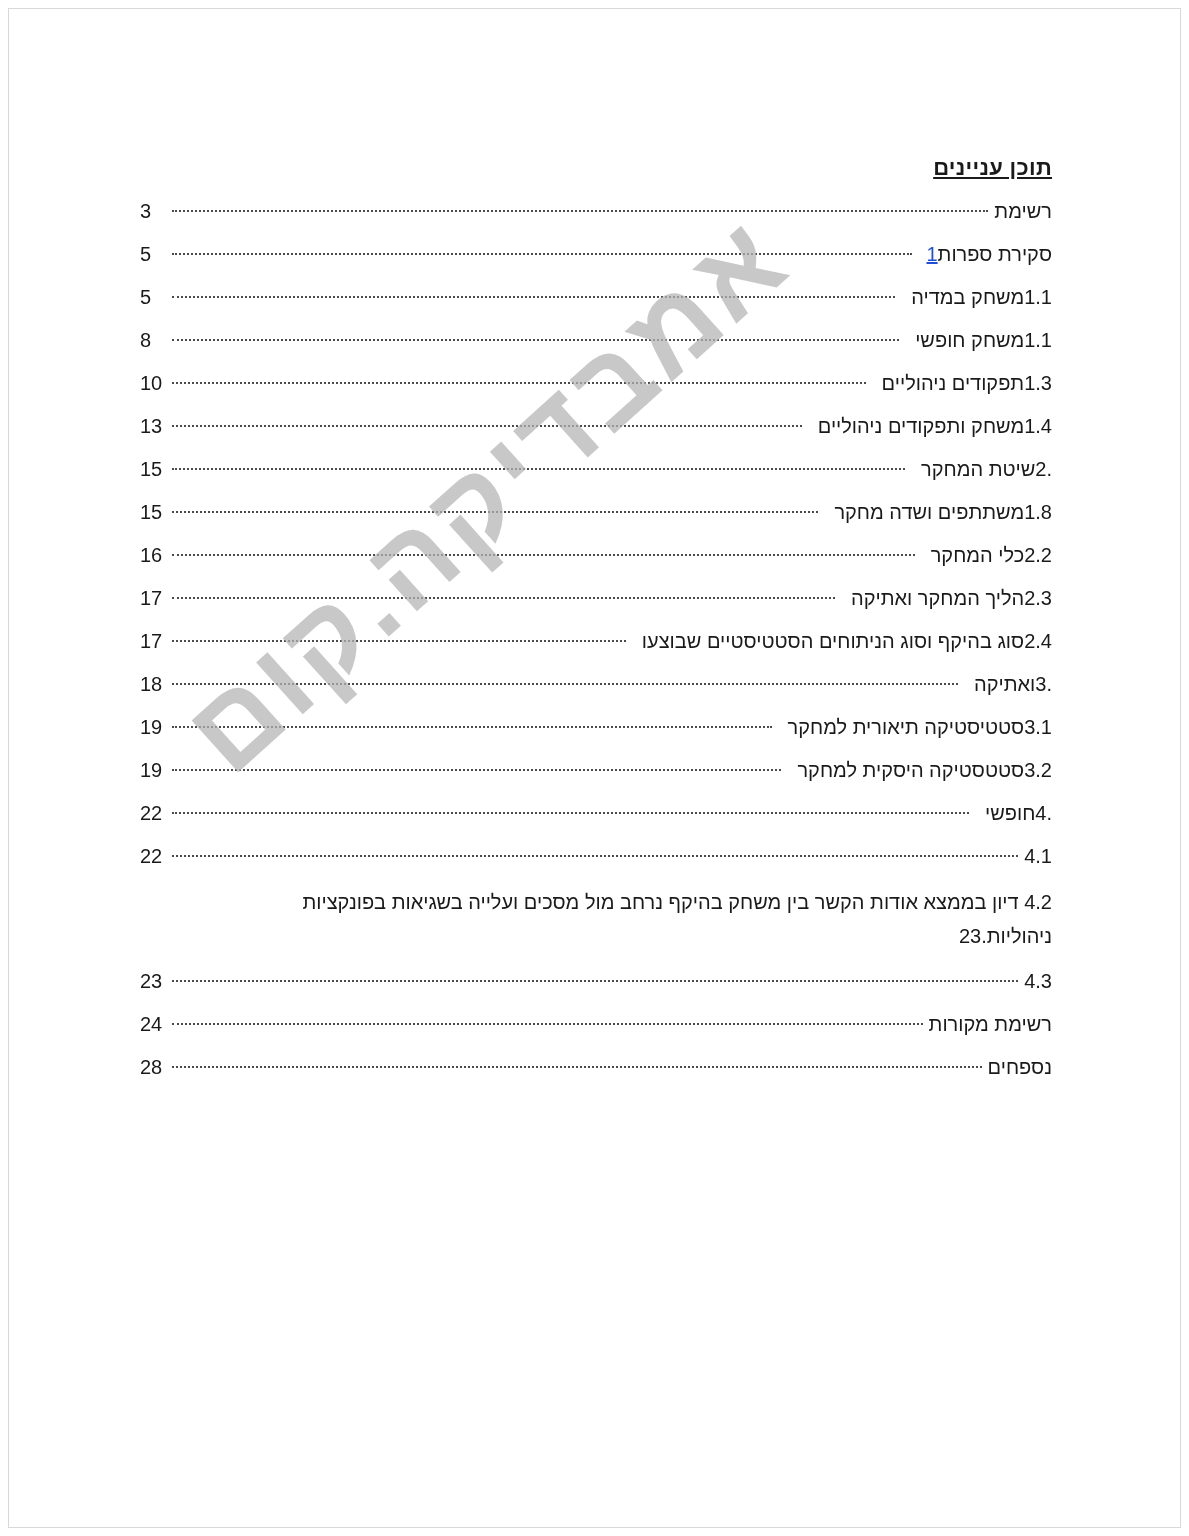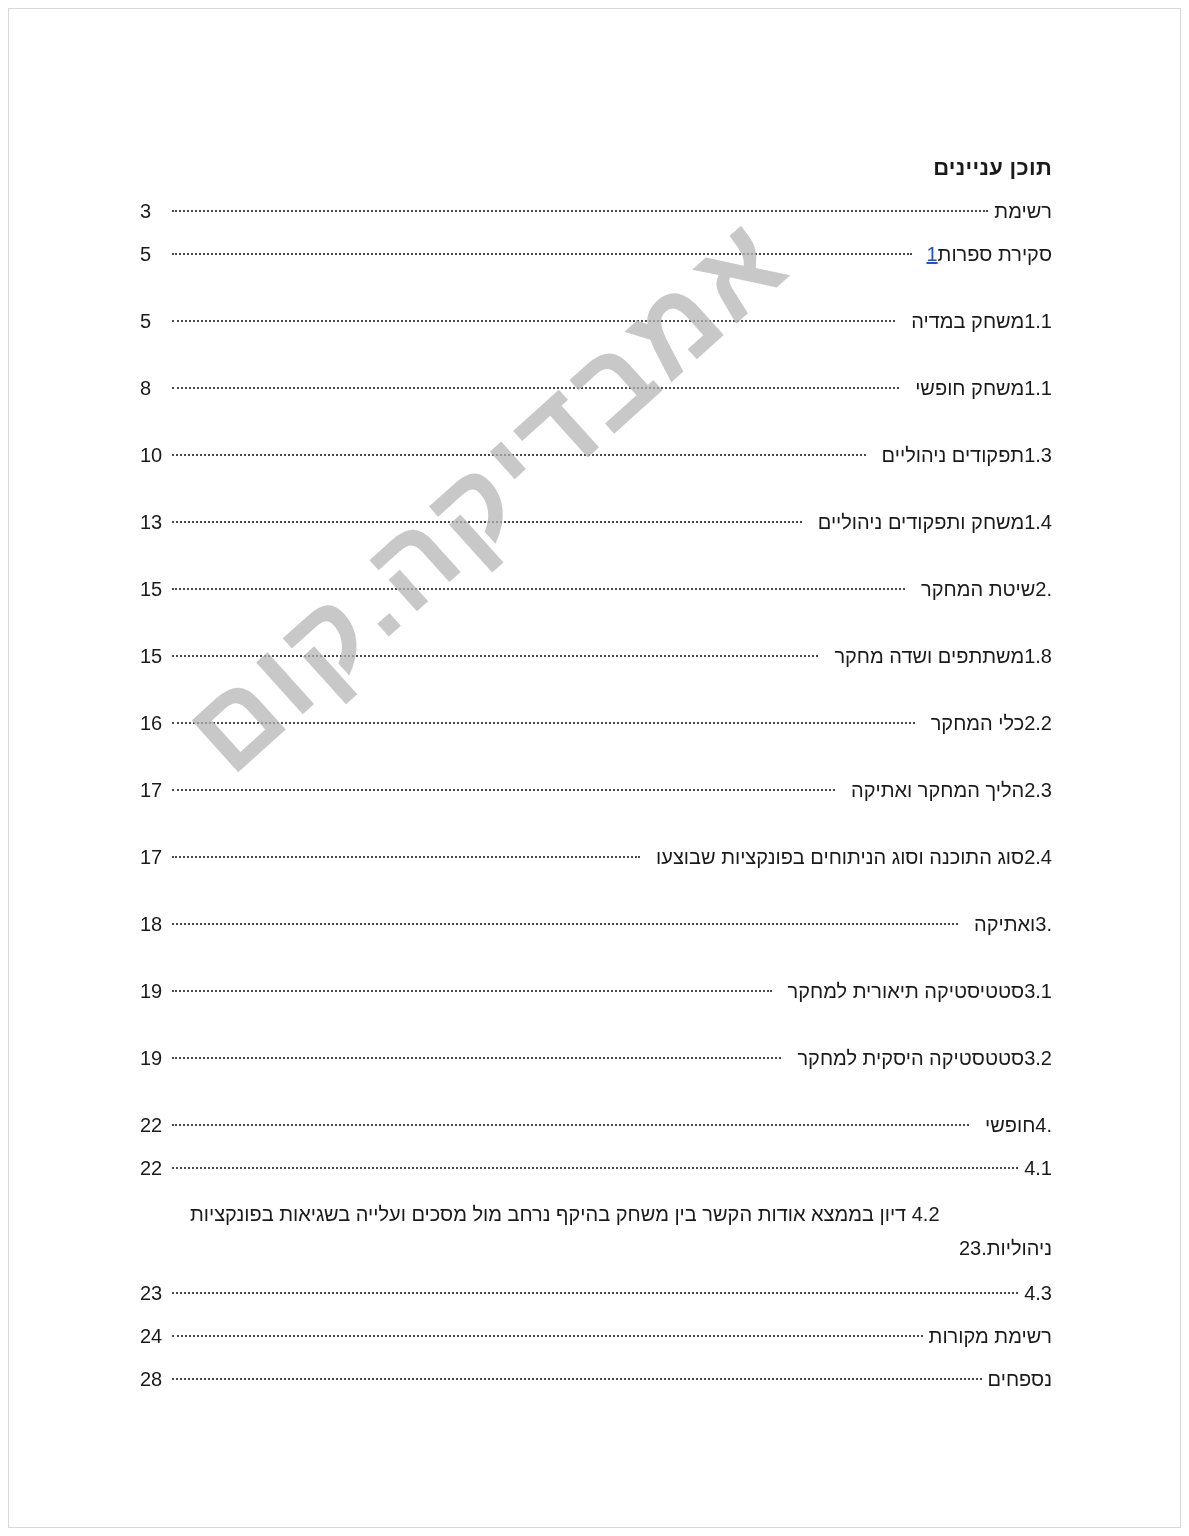--- a/index.html
+++ b/index.html
@@ -32,20 +32,21 @@
     width: 912px;
     direction: rtl;
   }
   .toc-title {
     font-size: 22px;
     font-weight: bold;
     color: #1a1a1a;
     text-align: right;
     margin-bottom: 18px;
     letter-spacing: 0.3px;
+    text-decoration: underline;
   }
   .toc-row {
     display: flex;
     align-items: baseline;
     direction: rtl;
     font-size: 20px;
     color: #1a1a1a;
     margin-bottom: 18px;
     line-height: 1.25;
   }
@@ -69,31 +70,31 @@
     direction: ltr;
     min-width: 26px;
     text-align: left;
   }
   .num-link {
     color: #1f4fd8;
     text-decoration: underline;
     margin-left: 8px;
   }
   .lvl2 { padding-right: 0px; }
-  .marker-gap { margin-left: 10px; margin-top: 24px; }
+  .marker-gap { margin-left: 10px; }
   
   .toc-block {
     direction: rtl;
     font-size: 20px;
     color: #1a1a1a;
     margin-bottom: 18px;
     line-height: 1.5;
   }
   .toc-block .line1 {
-    text-align: left;
+    text-align: right;
     padding-right: 0;
     padding-left: 40px;
   }
   .toc-block .line2 {
     display: flex;
     align-items: baseline;
     margin-top: 4px;
   }
   
   .watermark {
@@ -193,21 +194,21 @@
 
     <div class="toc-row lvl2">
       <span class="label">2.3</span>
       <span class="label marker-gap">הליך המחקר ואתיקה</span>
       <span class="leader"></span>
       <span class="pagenum">17</span>
     </div>
 
     <div class="toc-row lvl2">
       <span class="label">2.4</span>
-      <span class="label marker-gap">סוג התוכנה וסוג הניתוחים בפונקציות שבוצעו</span>
+      <span class="label marker-gap">סוג בהיקף וסוג הניתוחים הסטטיסטיים שבוצעו</span>
       <span class="leader"></span>
       <span class="pagenum">17</span>
     </div>
 
     <div class="toc-row">
       <span class="label">.3</span>
       <span class="label marker-gap">ואתיקה</span>
       <span class="leader"></span>
       <span class="pagenum">18</span>
     </div>

